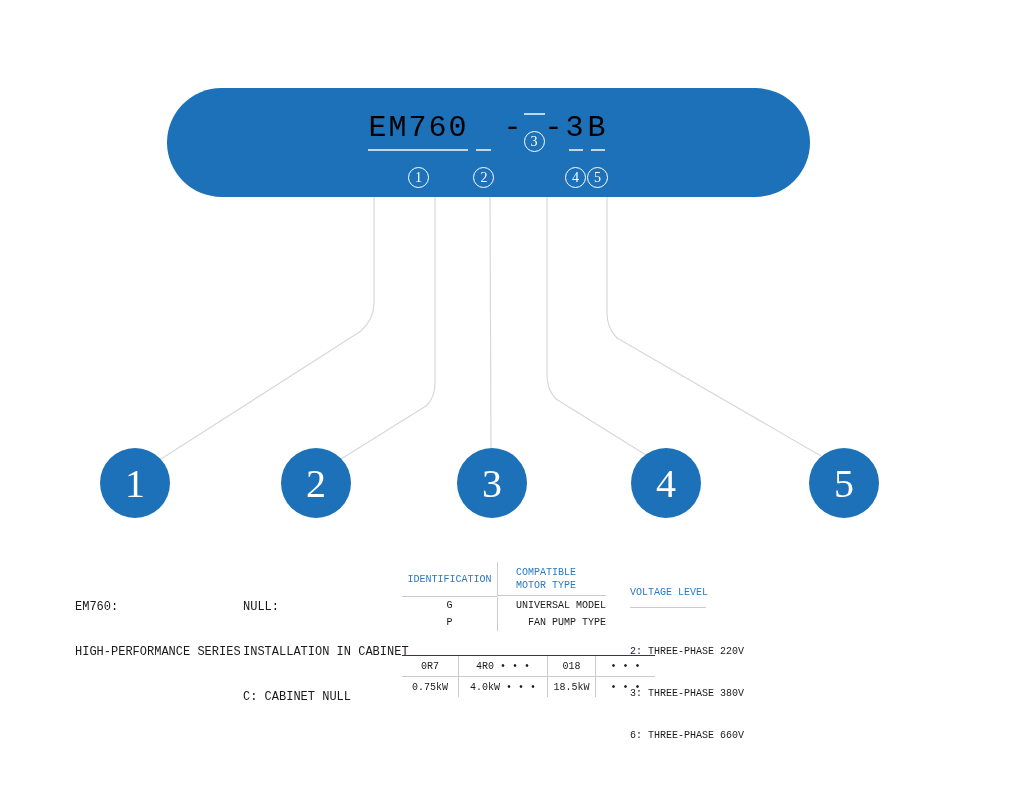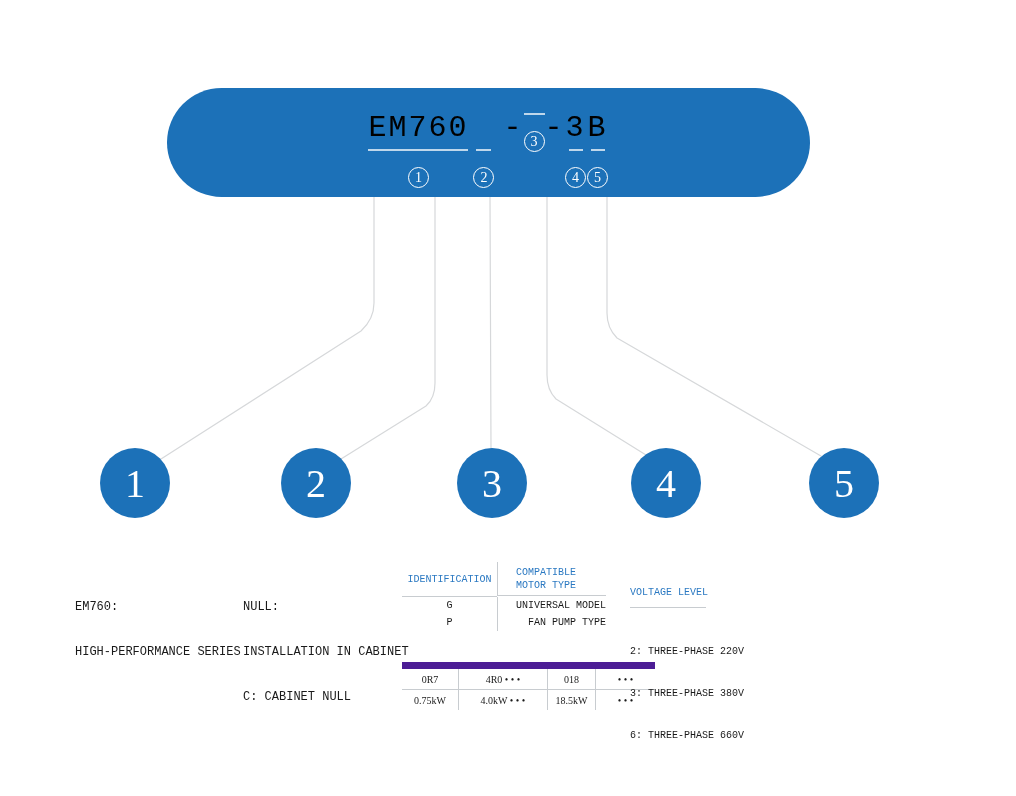--- a/index.html
+++ b/index.html
@@ -44,22 +44,22 @@
   .t1-hc{height:34px;display:flex;align-items:center;justify-content:center;
          border-bottom:1px solid #c8ccd0;color:#2b79c2;}
   .t1-hc.right{flex-direction:column;align-items:flex-start;justify-content:center;
                padding-left:18px;border-left:1px solid #c8ccd0;line-height:13px;box-sizing:border-box;}
   .t1-c{height:17px;line-height:17px;text-align:center;}
   .t1-c.right{text-align:right;padding-left:16px;border-left:1px solid #c8ccd0;box-sizing:border-box;}
 
   
   .t2{position:absolute;left:402px;top:654px;font-size:10px;}
   .t2-title{color:#2b79c2;height:14px;line-height:14px;padding-left:6px;}
-  .t2-grid{display:grid;grid-template-columns:56px 89px 48px 60px;margin-top:8px;
-           border-top:7px solid #4c1d95;font-family:Liberation Serif, serif;}
+  .t2-grid{display:grid;grid-template-columns:56px 89px 48px 60px;margin-top:1px;
+           border-top:1px solid #4c1d95;}
   .t2-c{height:20px;display:flex;align-items:center;justify-content:center;white-space:pre;}
   .t2-c.bl{border-left:1px solid #c8ccd0;}
   .t2-c.bb{border-bottom:1px solid #c8ccd0;}
 
   
   .s4{position:absolute;left:630px;top:586px;font-size:10px;}
   .s4-title{color:#2b79c2;height:14px;line-height:14px;}
   .s4-rule{width:76px;height:0;border-bottom:1px solid #c8ccd0;margin-top:7px;}
   .s4-opts{margin-top:9px;line-height:14px;white-space:pre;}
 </style>

